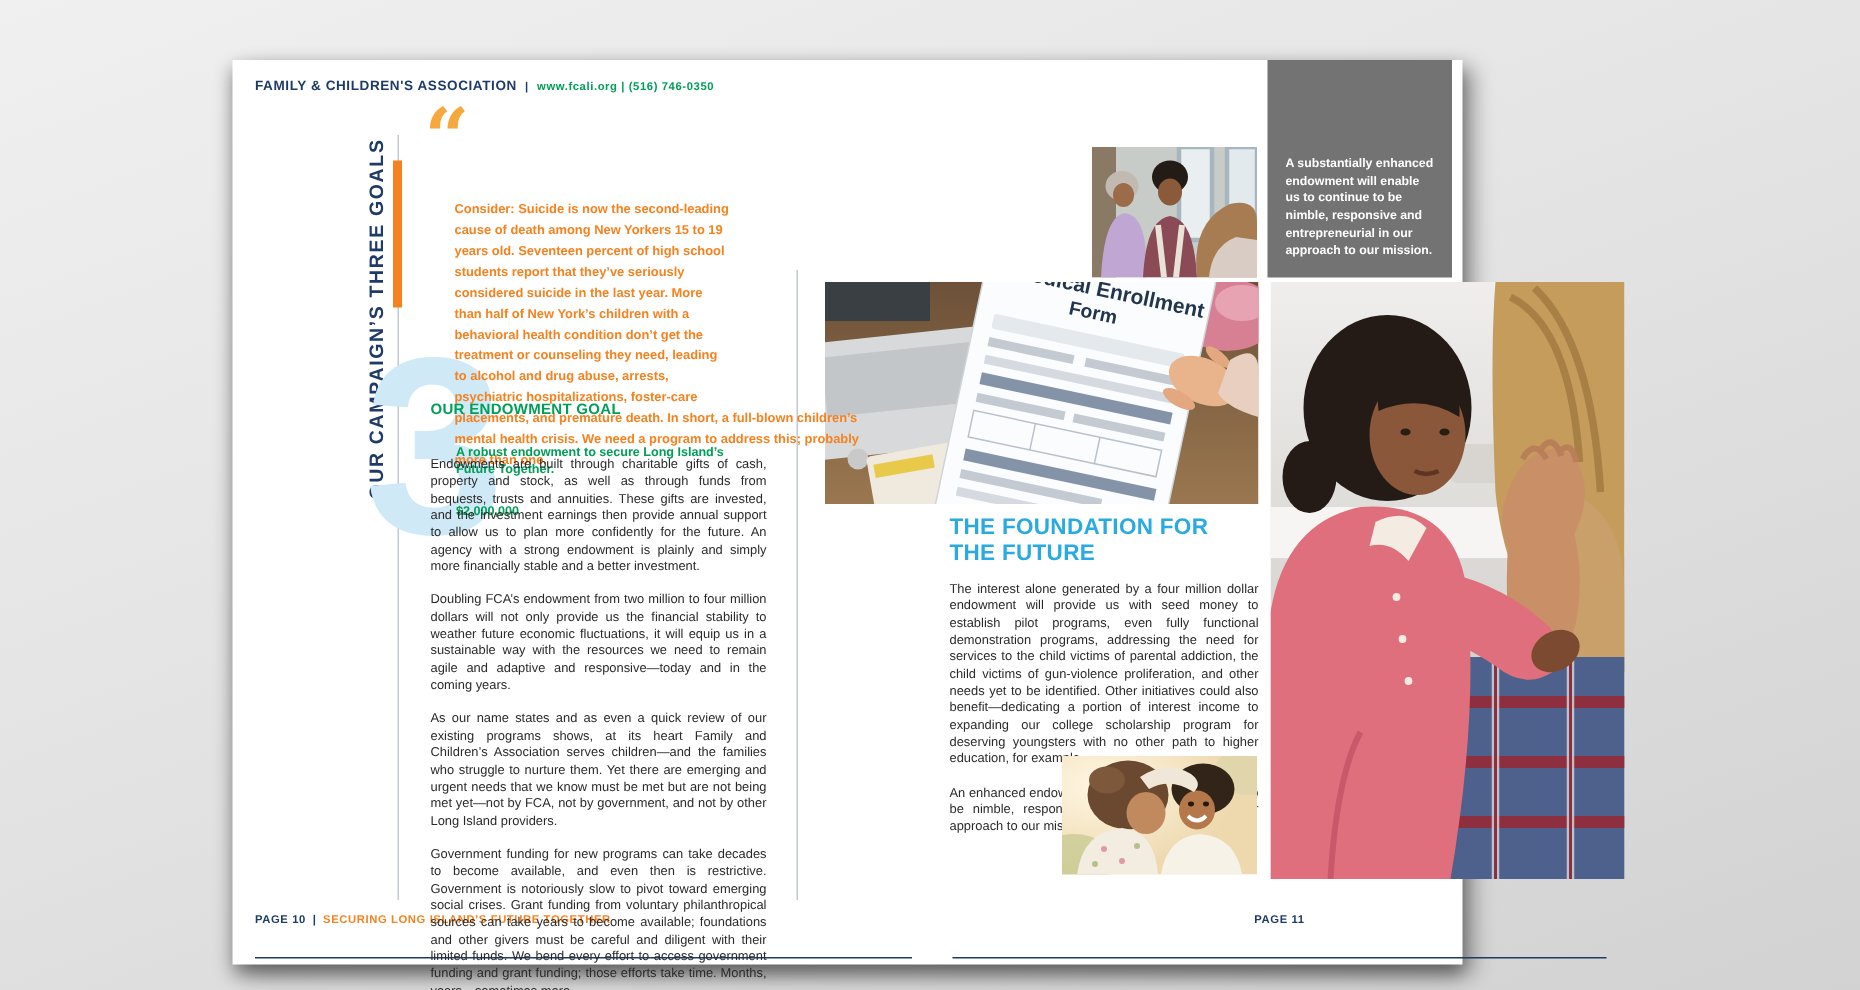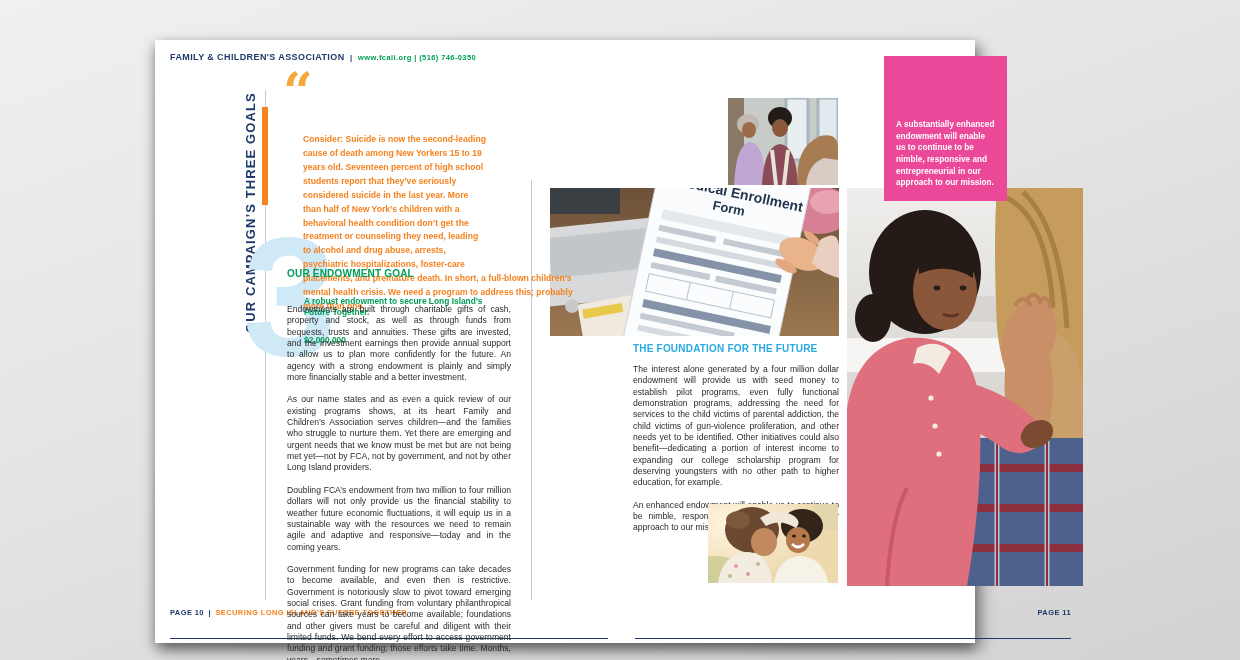--- a/index.html
+++ b/index.html
@@ -29,35 +29,35 @@
   .quote-spacer{float:right;width:122px;height:92px;margin-top:56px;}
   .quote-text{margin:16px;font-size:8.6px;font-weight:bold;color:#f5821f;line-height:1.62;text-align:left;}
   
   .endow{left:132px;top:228px;width:224px;z-index:2;}
   .endow h3{margin:0 0 1px 0;font-size:10px;color:#009e57;letter-spacing:.2px;}
   .endow .sub{margin:17px;font-size:8.4px;font-weight:bold;color:#009e57;line-height:1.28;}
   .bodycol{left:132px;top:264px;width:224px;z-index:2;}
   .bodycol p, .fndcol p{margin:0 0 11px 0;font-size:8.6px;color:#2a2a2a;line-height:1.32;
       text-align:justify;}
   
-  .callout{left:690px;top:16px;width:123px;height:145px;background:#ec4899;z-index:2;
-      display:flex;align-items:flex-end;box-sizing:border-box;padding:10px 11px 12px 12px;margin-left:39px;}
+  .callout{left:690px;top:0;width:123px;height:145px;background:#737373;z-index:2;
+      display:flex;align-items:flex-end;box-sizing:border-box;padding:10px 11px 12px 12px;}
   .callout p{margin:0;font-size:8.2px;font-weight:bold;color:#ffffff;line-height:1.42;}
   .photo{display:block;}
   .photo-group{left:573px;top:58px;}
   .photo-med{left:395px;top:148px;}
   .photo-big{left:692px;top:148px;}
   .photo-hug{left:553px;top:464px;}
   .fndcol{left:478px;top:303px;width:206px;}
-  .fndcol h3{margin:0 0 10px 0;font-size:10px;color:#29abe2;letter-spacing:.2px;}
+  .fndcol h3{margin:0 0 10px 0;font-size:15px;color:#29abe2;letter-spacing:.2px;}
   
   .footer{top:568px;border-bottom:1.5px solid #1d3a68;padding-bottom:21px;font-size:7.5px;
       font-weight:bold;letter-spacing:.4px;white-space:nowrap;}
   .footer-left{left:15px;width:438px;}
-  .footer-right{left:480px;width:436px;text-align:right;}
+  .footer-right{left:480px;width:436px;text-align:center;}
   .footer .pg{color:#1d3a68;}
   .footer .sep{color:#1d3a68;padding:0 2px;}
   .footer .doc{color:#f5821f;}
 </style>
 </head>
 <body>
 
 <div class="stage">
   <div class="spread">
 
@@ -80,22 +80,22 @@
     </div>
 
     <div class="abs endow">
       <h3>OUR ENDOWMENT GOAL</h3>
       <p class="sub">A robust endowment to secure Long Island’s Future Together.</p>
       <p class="sub">$2,000,000</p>
     </div>
 
     <div class="abs bodycol">
       <p>Endowments are built through charitable gifts of cash, property and stock, as well as through funds from bequests, trusts and annuities. These gifts are invested, and the investment earnings then provide annual support to allow us to plan more confidently for the future. An agency with a strong endowment is plainly and simply more financially stable and a better investment.</p>
+      <p>Doubling FCA’s endowment from two million to four million dollars will not only provide us the financial stability to weather future economic fluctuations, it will equip us in a sustainable way with the resources we need to remain agile and adaptive and responsive—today and in the coming years.</p>
       <p>As our name states and as even a quick review of our existing programs shows, at its heart Family and Children’s Association serves children—and the families who struggle to nurture them. Yet there are emerging and urgent needs that we know must be met but are not being met yet—not by FCA, not by government, and not by other Long Island providers.</p>
-      <p>Doubling FCA’s endowment from two million to four million dollars will not only provide us the financial stability to weather future economic fluctuations, it will equip us in a sustainable way with the resources we need to remain agile and adaptive and responsive—today and in the coming years.</p>
       <p>Government funding for new programs can take decades to become available, and even then is restrictive. Government is notoriously slow to pivot toward emerging social crises. Grant funding from voluntary philanthropical sources can take years to become available; foundations and other givers must be careful and diligent with their limited funds. We bend every effort to access government funding and grant funding; those efforts take time. Months, years—sometimes more.</p>
     </div>
 
     <svg class="abs photo photo-group" width="110" height="87" viewBox="0 0 110 87">
       <rect width="110" height="87" fill="#c7ccc9"></rect>
       <rect x="0" y="0" width="16" height="87" fill="#8a7a65"></rect>
       <rect x="58" y="0" width="22" height="62" fill="#e9eef1" stroke="#a8b6bf" stroke-width="3"></rect>
       <rect x="90" y="0" width="20" height="60" fill="#e3eaee" stroke="#a8b6bf" stroke-width="3"></rect>
       <ellipse cx="20" cy="26" rx="11" ry="10" fill="#c2bab2"></ellipse>
       <ellipse cx="21" cy="32" rx="7" ry="8" fill="#9c6b49"></ellipse>

